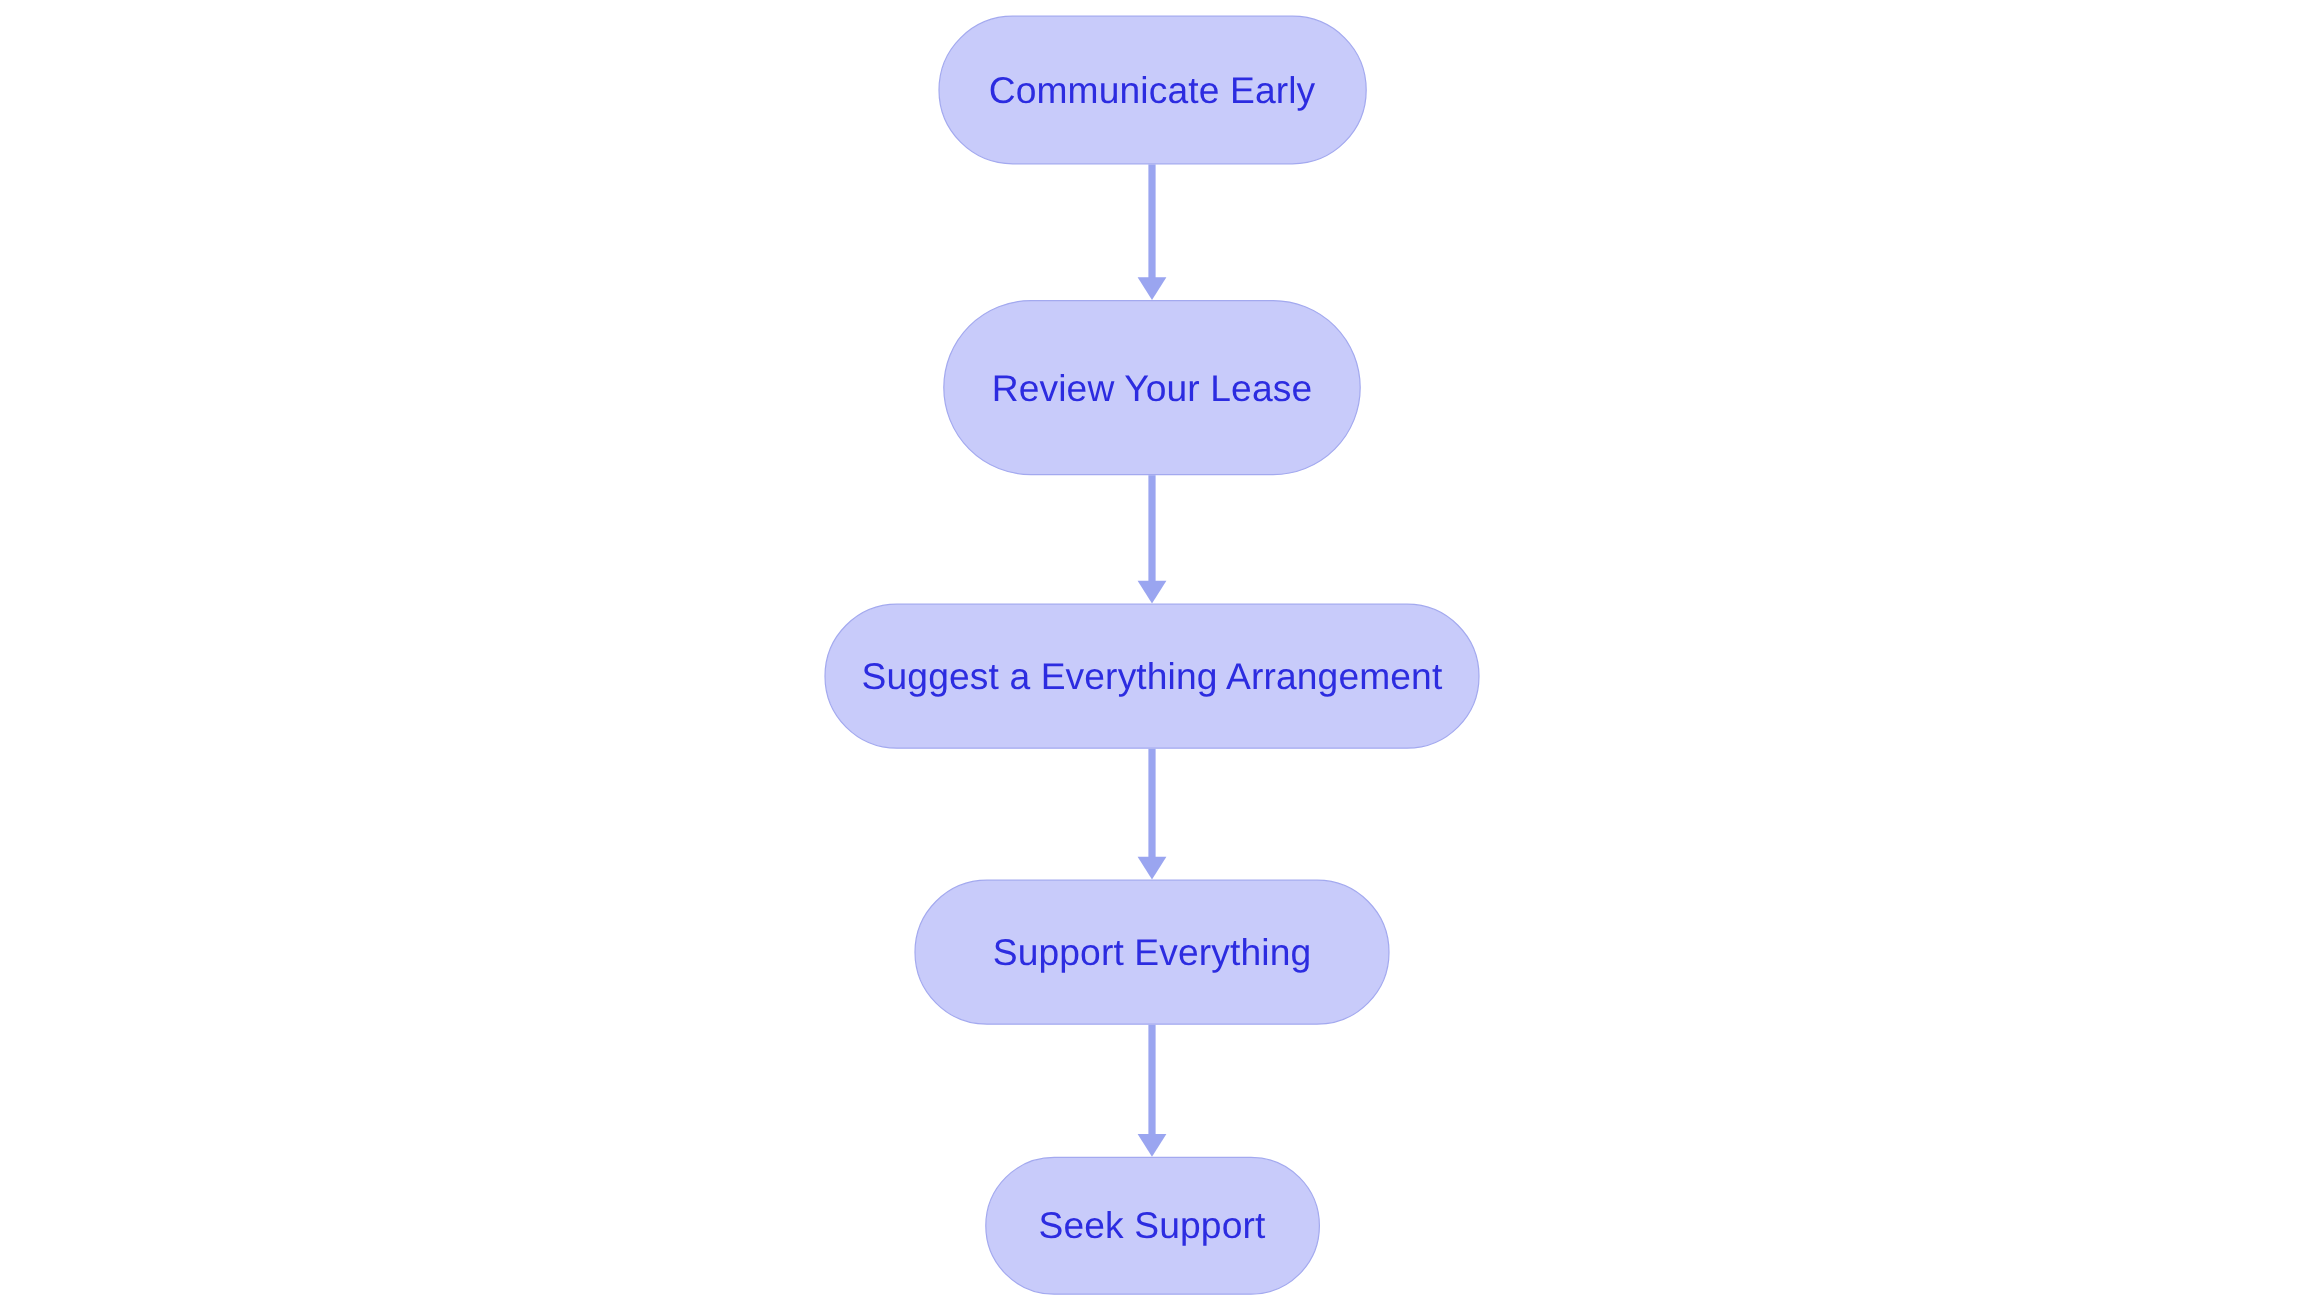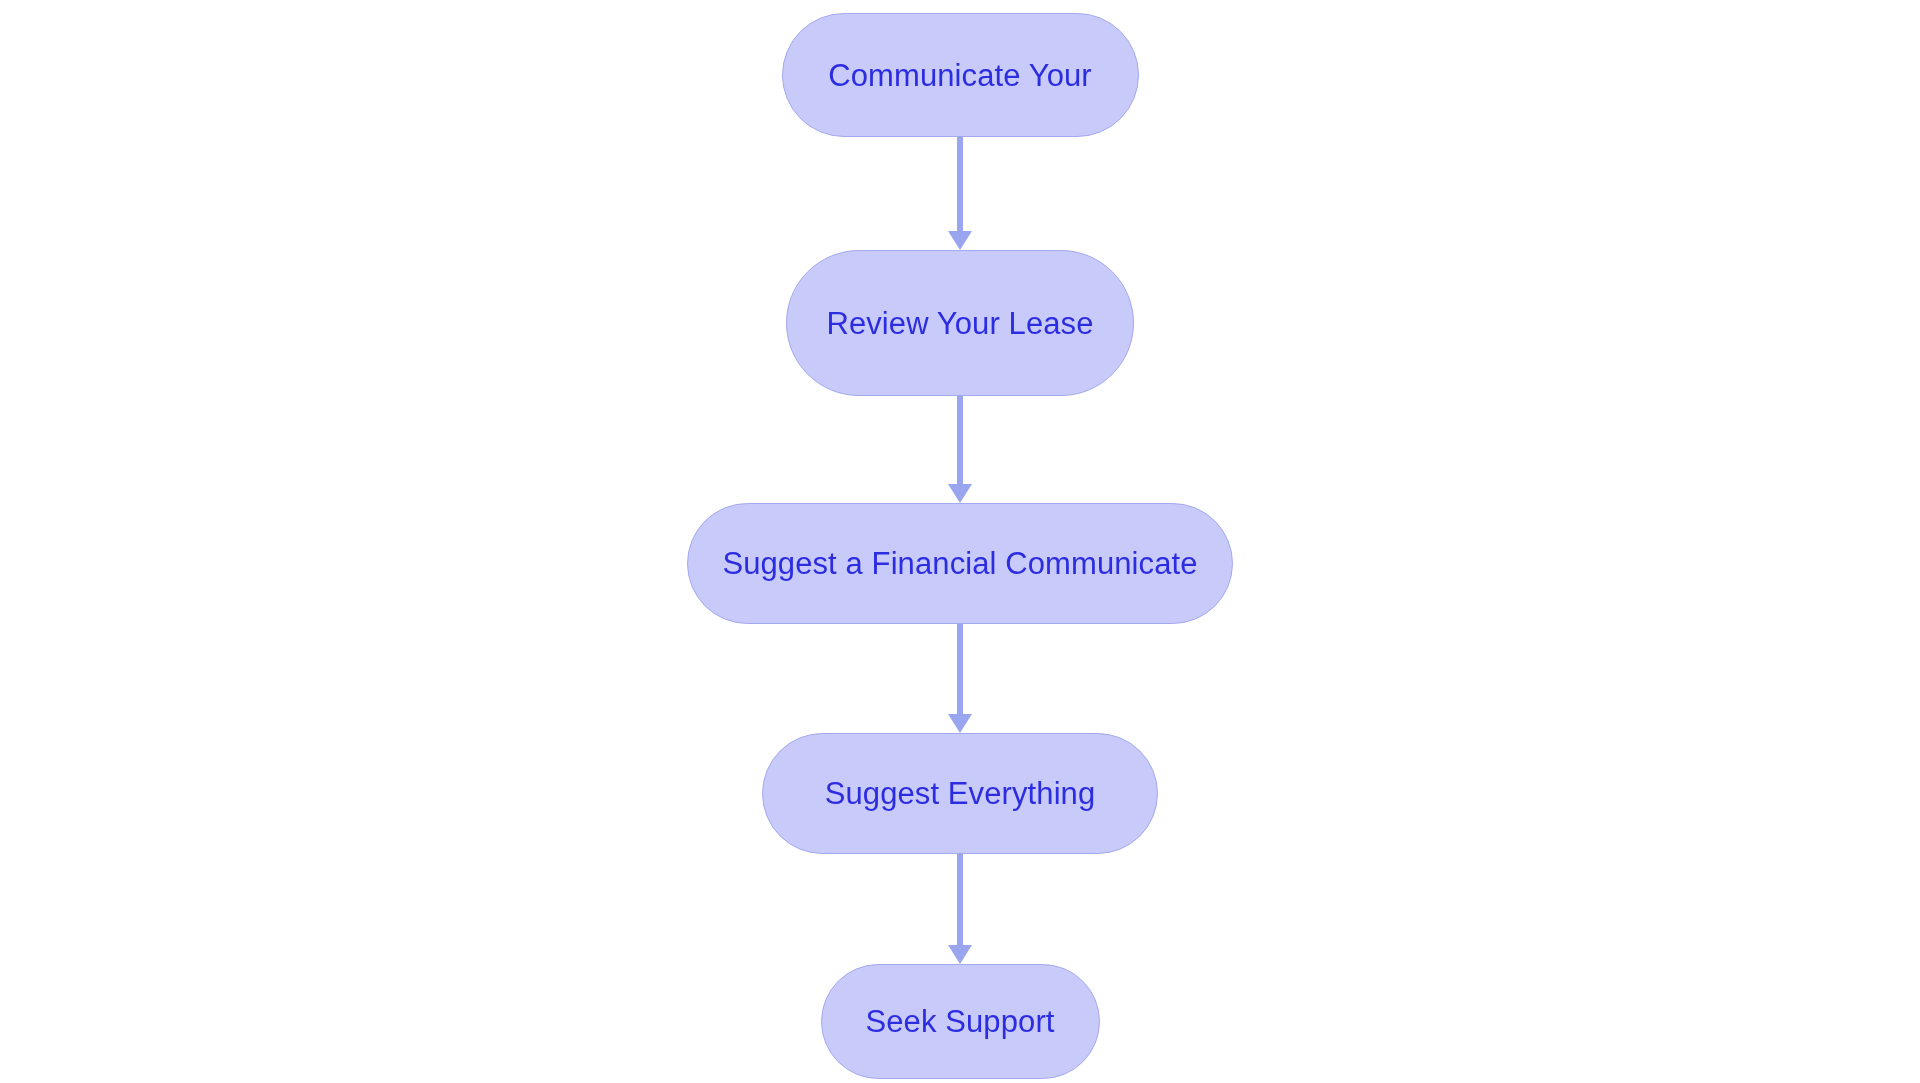--- a/index.html
+++ b/index.html
@@ -88,48 +88,48 @@
     flex: 0 0 auto;
   }
 </style>
 </head>
 <body>
 
 <div id="flow-canvas">
   <div class="flow-stack">
 
     <div class="node n1">
-      <span class="node-label">Communicate Your</span>
+      <span class="node-label">Communicate Early</span>
     </div>
 
     <div class="connector c1">
       <div class="conn-line"></div>
       <div class="conn-head"></div>
     </div>
 
     <div class="node n2">
       <span class="node-label">Review Your Lease</span>
     </div>
 
     <div class="connector c2">
       <div class="conn-line"></div>
       <div class="conn-head"></div>
     </div>
 
     <div class="node n3">
-      <span class="node-label">Suggest a Financial Communicate</span>
+      <span class="node-label">Suggest a Everything Arrangement</span>
     </div>
 
     <div class="connector c3">
       <div class="conn-line"></div>
       <div class="conn-head"></div>
     </div>
 
     <div class="node n4">
-      <span class="node-label">Suggest Everything</span>
+      <span class="node-label">Support Everything</span>
     </div>
 
     <div class="connector c4">
       <div class="conn-line"></div>
       <div class="conn-head"></div>
     </div>
 
     <div class="node n5">
       <span class="node-label">Seek Support</span>
     </div>

